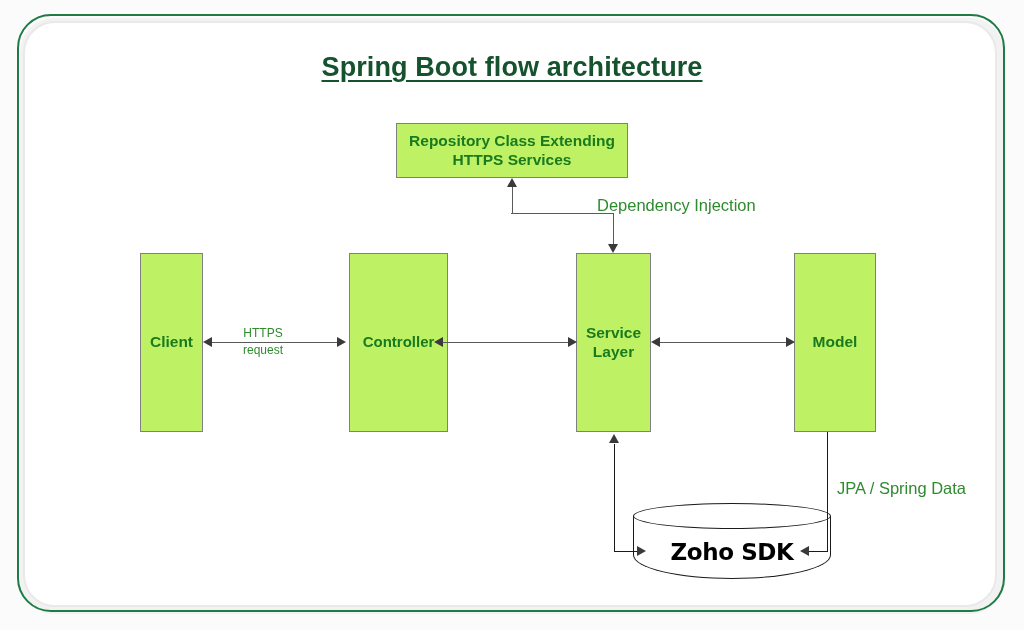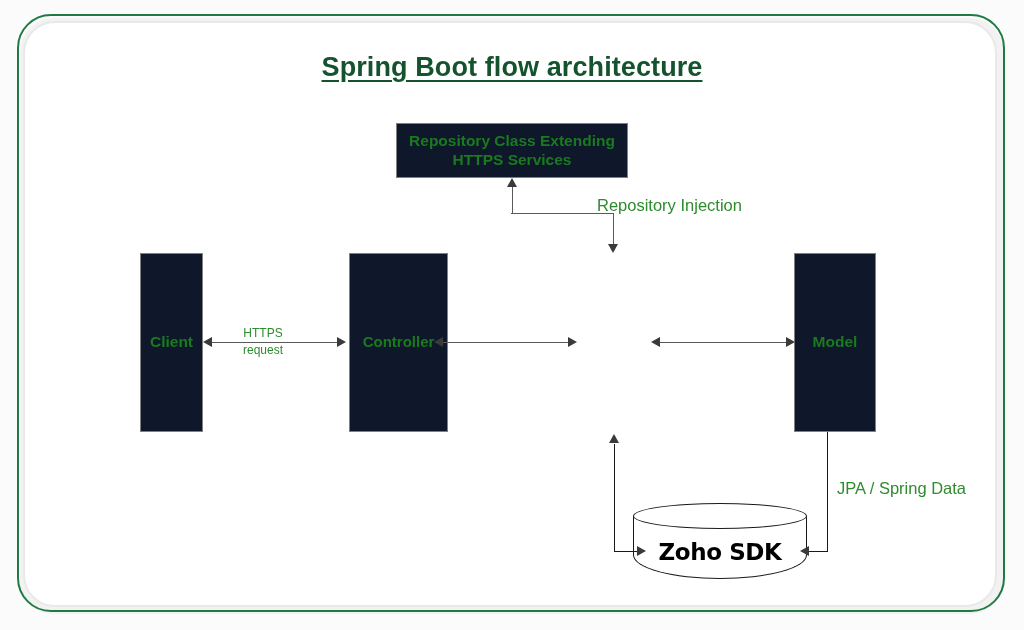--- a/index.html
+++ b/index.html
@@ -53,21 +53,21 @@
     color: #14532d;
     text-decoration: underline;
     text-underline-offset: 4px;
     letter-spacing: 0.1px;
   }
 
   
   .node {
     position: absolute;
     border: 1.6px solid #808080;
-    background: #0f172a;
+    background: #bef264;
     box-sizing: border-box;
     display: flex;
     align-items: center;
     justify-content: center;
     text-align: center;
     color: #1a7a1f;
     font-weight: bold;
     line-height: 1.22;
   }
   #node-repository {
@@ -78,21 +78,21 @@
   }
   #node-client   { left: 140px; top: 253px; width: 63px;  height: 179px; font-size: 15.5px; }
   #node-controller{ left: 349px; top: 253px; width: 99px; height: 179px; font-size: 15px; }
   #node-service  { left: 576px; top: 253px; width: 75px;  height: 179px; font-size: 15.5px; }
   #node-model    { left: 794px; top: 253px; width: 82px;  height: 179px; font-size: 15.5px; }
 
   
   .cylinder {
     position: absolute;
     left: 633px; top: 503px;
-    width: 174px; height: 76px;
+    width: 174px; height: 76px; padding-left: 24px;
   }
   .cyl-body {
     position: absolute;
     left: 0; top: 13px;
     width: 100%; height: 63px;
     border: 1.8px solid #1a1a1a;
     border-top: none;
     border-radius: 0 0 50% 50% / 0 0 24px 24px;
     background: #ffffff;
     box-sizing: border-box;
@@ -164,20 +164,26 @@
   </div>
 
   <div class="node" id="node-client">
     <span>Client</span>
   </div>
 
   <div class="node" id="node-controller">
     <span>Controller</span>
   </div>
 
+  <div class="node" id="node-service">
+    <div>
+      <span>Service</span><br>
+      <span>Layer</span>
+    </div>
+  </div>
 
   <div class="node" id="node-model">
     <span>Model</span>
   </div>
 
   <div class="cylinder">
     <div class="cyl-body"></div>
     <div class="cyl-top"></div>
     <div class="cyl-label">Zoho SDK</div>
   </div>
@@ -196,21 +202,21 @@
 
   <div class="hline" style="left:654px; top:342px; width:133px;"></div>
   <div class="arrow arrow-left" style="left:651px; top:337px;"></div>
   <div class="arrow arrow-right" style="left:786px; top:337px;"></div>
 
   <div class="vline" style="left:512px; top:187px; height:27px;"></div>
   <div class="hline" style="left:511px; top:213px; width:103px;"></div>
   <div class="vline" style="left:613px; top:213px; height:32px;"></div>
   <div class="arrow arrow-up" style="left:507px; top:178px;"></div>
   <div class="arrow arrow-down" style="left:608px; top:244px;"></div>
-  <div class="edge-label" id="label-dependency">Repository Injection</div>
+  <div class="edge-label" id="label-dependency">Dependency Injection</div>
 
   <div class="vline dark" style="left:614px; top:444px; height:108px;"></div>
   <div class="hline dark" style="left:614px; top:551px; width:27px;"></div>
   <div class="arrow arrow-up" style="left:609px; top:434px;"></div>
   <div class="arrow arrow-right" style="left:637px; top:546px;"></div>
 
   <div class="vline dark" style="left:827px; top:432px; height:120px;"></div>
   <div class="hline dark" style="left:803px; top:551px; width:25px;"></div>
   <div class="arrow arrow-left" style="left:800px; top:546px;"></div>
   <div class="edge-label" id="label-jpa">JPA / Spring Data</div>

